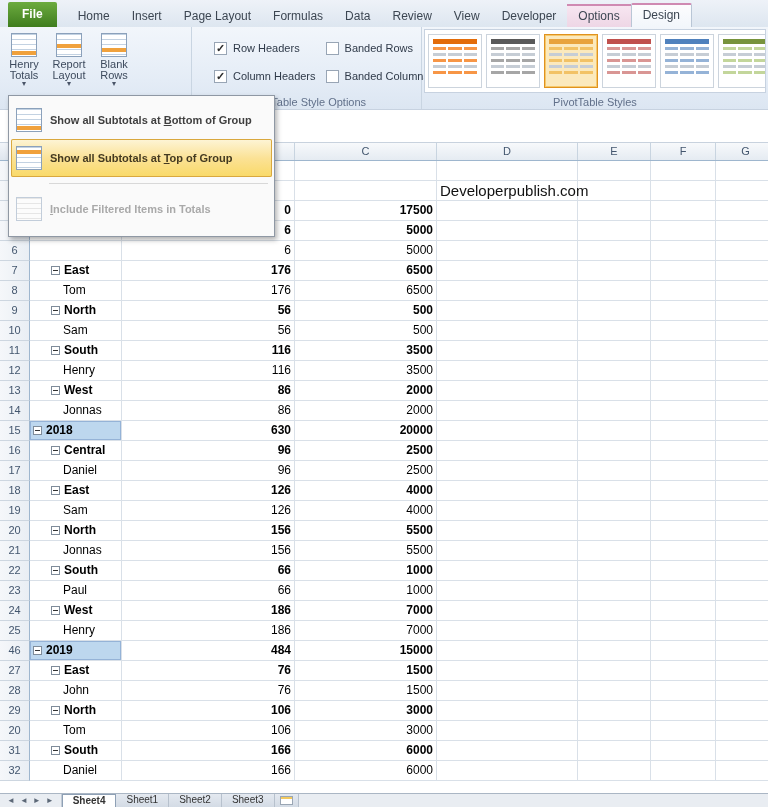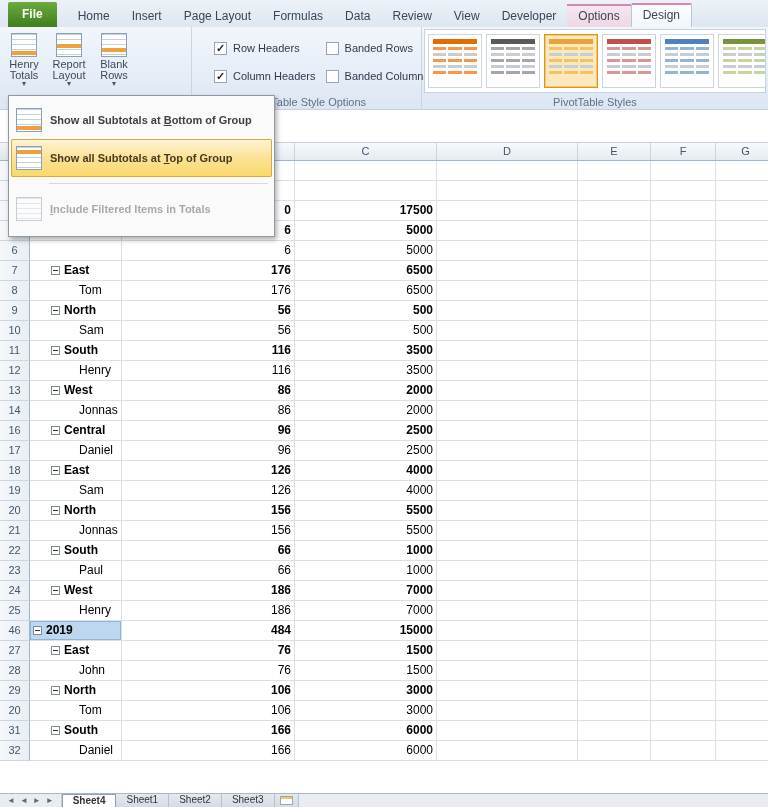--- a/index.html
+++ b/index.html
@@ -93,21 +93,21 @@
         border-right:1px solid #9eb6ce;border-bottom:1px solid #cdd6e0;
         text-align:center;font-size:11px;color:#43566e;line-height:19px}
   .cell{flex:none;border-right:1px solid #d9e0e8;border-bottom:1px solid #d9e0e8;
         overflow:hidden;line-height:19px}
   .cell.num{text-align:right;padding-right:3px}
   .b{font-weight:bold}
   .pvh{background:#dce6f1}
   .pvhtext{color:#1f497d;font-weight:bold;padding-left:2px;white-space:nowrap}
   .yearfill{background:#bdd7ee;box-shadow:0 0 0 1px #95b3d7 inset}
   .lab{display:flex;align-items:center;gap:4px;height:100%;white-space:nowrap}
-  .lvl0{padding-left:3px}.lvl1{padding-left:21px}.lvl2{padding-left:49px}
+  .lvl0{padding-left:3px}.lvl1{padding-left:21px}.lvl2{padding-left:33px}
   .cbx{width:9px;height:9px;flex:none;border:1px solid #7f8c9a;background:#fff;position:relative}
   .cbx::before{content:"";position:absolute;left:1px;right:1px;top:3px;height:1px;background:#333}
   #banner{position:absolute;left:440px;top:38px;height:20px;line-height:20px;
           font-size:15px;color:#111;z-index:5;white-space:nowrap;pointer-events:none}
 
   
   #sheettabs{position:absolute;left:0;top:793px;width:768px;height:14px;background:#e9edf2;
              border-top:1px solid #aab6c4;display:flex;align-items:stretch;font-size:10px;z-index:70}
   .nav{display:flex;align-items:center;gap:5px;padding:0 7px;color:#5c6877;
        border-right:1px solid #c2cbd6}
@@ -544,20 +544,35 @@
             </span>
           </div>
           <div class="cell col-b num" style="width: 173px;">86</div>
           <div class="cell col-c num" style="width: 142px;">2000</div>
           <div class="cell col-d" style="width: 141px;"></div>
           <div class="cell col-e" style="width: 73px;"></div>
           <div class="cell col-f" style="width: 65px;"></div>
           <div class="cell col-g" style="width: 60px;"></div>
         </div>
         <div class="grow">
+          <div class="rnum">15</div>
+          <div class="cell col-a yearfill" style="width: 92px;">
+            <span class="lab lvl0">
+              <span class="cbx"></span>
+              <span class="b">2018</span>
+            </span>
+          </div>
+          <div class="cell col-b num b" style="width: 173px;">630</div>
+          <div class="cell col-c num b" style="width: 142px;">20000</div>
+          <div class="cell col-d" style="width: 141px;"></div>
+          <div class="cell col-e" style="width: 73px;"></div>
+          <div class="cell col-f" style="width: 65px;"></div>
+          <div class="cell col-g" style="width: 60px;"></div>
+        </div>
+        <div class="grow">
           <div class="rnum">16</div>
           <div class="cell col-a" style="width: 92px;">
             <span class="lab lvl1">
               <span class="cbx"></span>
               <span class="b">Central</span>
             </span>
           </div>
           <div class="cell col-b num b" style="width: 173px;">96</div>
           <div class="cell col-c num b" style="width: 142px;">2500</div>
           <div class="cell col-d" style="width: 141px;"></div>
@@ -791,20 +806,21 @@
             </span>
           </div>
           <div class="cell col-b num" style="width: 173px;">166</div>
           <div class="cell col-c num" style="width: 142px;">6000</div>
           <div class="cell col-d" style="width: 141px;"></div>
           <div class="cell col-e" style="width: 73px;"></div>
           <div class="cell col-f" style="width: 65px;"></div>
           <div class="cell col-g" style="width: 60px;"></div>
         </div>
       </div>
+    <div id="banner">Developerpublish.com</div>
   </div>
 
   <div id="subtotals-menu">
     <div id="menu-items">
         <div class="mitem">
           <span class="tico bottom"></span>
           <span class="mtext">Show all Subtotals at <u>B</u>ottom of Group</span>
         </div>
         <div class="mitem hl">
           <span class="tico top"></span>

